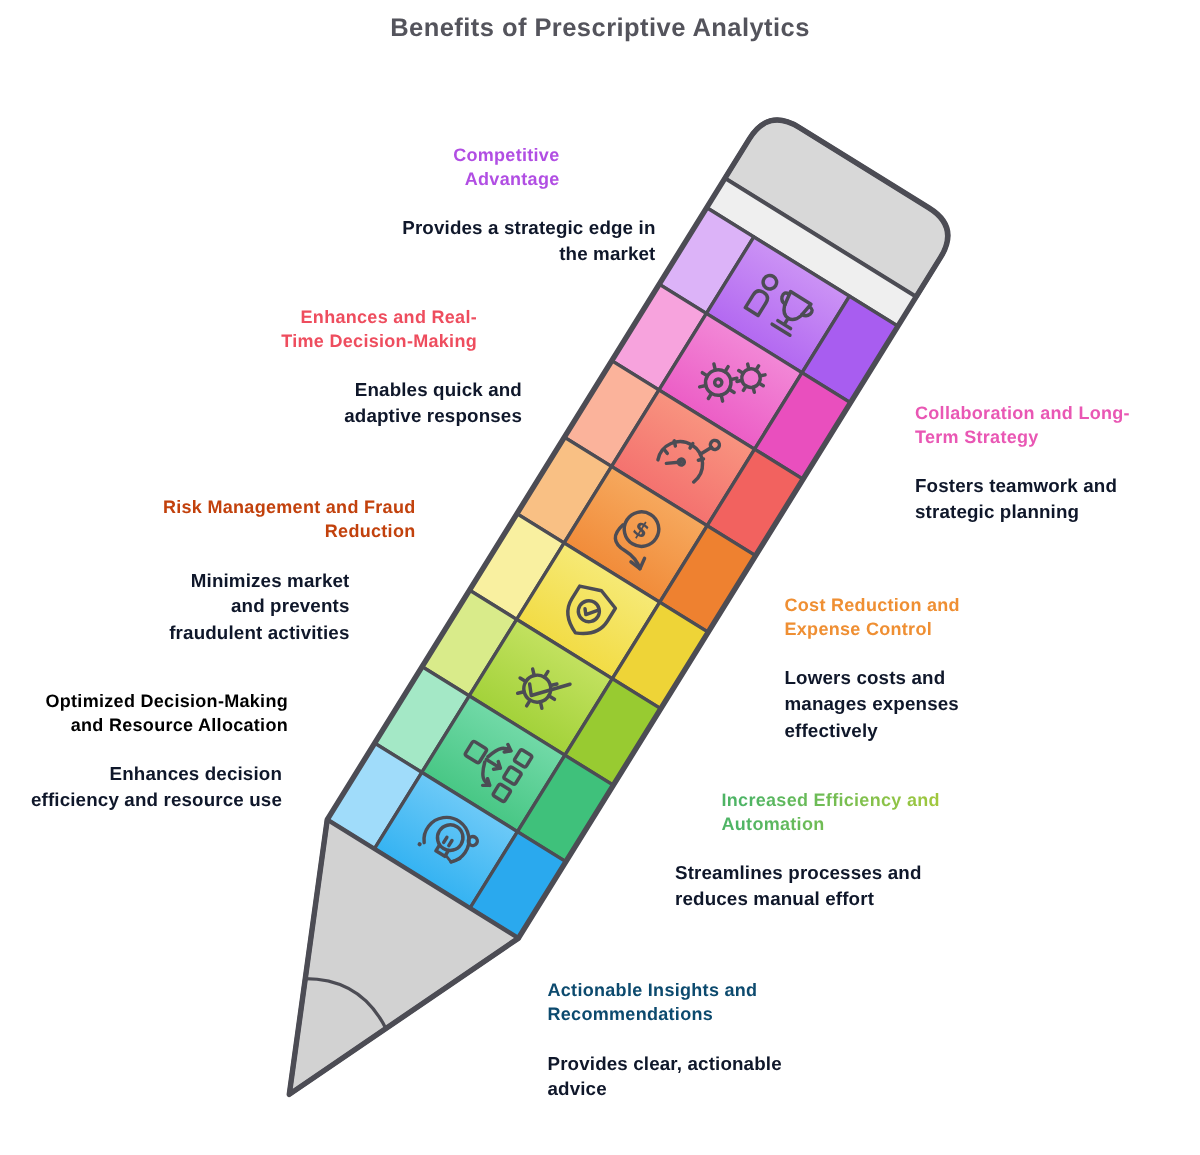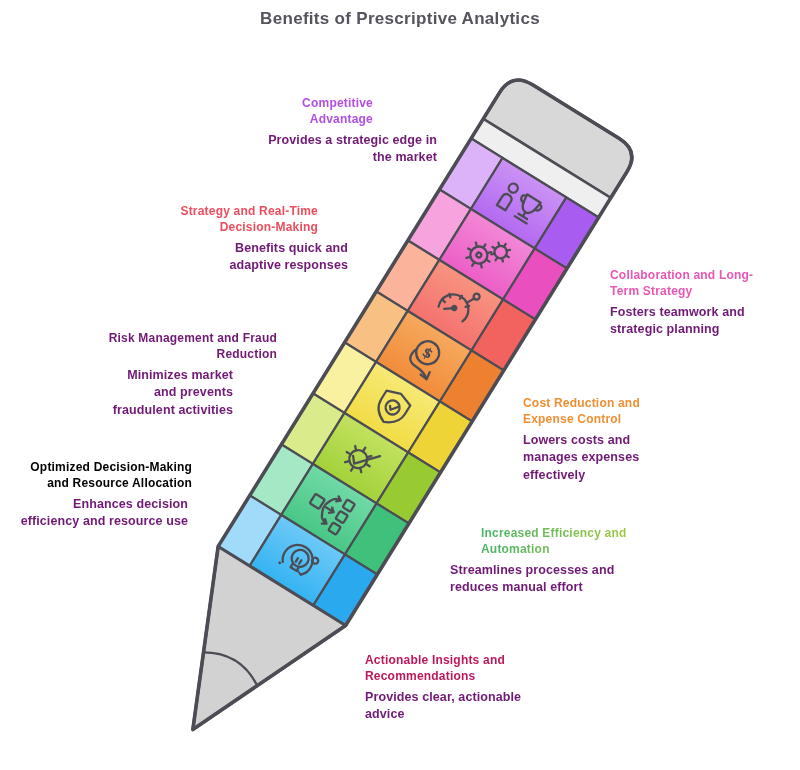--- a/index.html
+++ b/index.html
@@ -3,21 +3,21 @@
 <meta charset="utf-8">
 <style>
   html,body{margin:0;padding:0;width:800px;height:770px;overflow:hidden;background:#ffffff;
     font-family:"Liberation Sans", sans-serif;}
   #stage{position:relative;width:800px;height:556px;}
   #page-title{position:absolute;top:9px;left:0;width:100%;text-align:center;
     font-size:17px;font-weight:700;color:#54545c;letter-spacing:.3px;}
   #pencil-svg{position:absolute;top:0;left:0;}
   .lbl{position:absolute;}
   .lbl .t{font-size:12px;font-weight:800;line-height:1.32;letter-spacing:.2px;display:inline-block;}
-  .lbl .d{font-size:12.5px;font-weight:600;line-height:1.4;color:#701a75;margin-top:4px;letter-spacing:.1px;}
+  .lbl .d{font-size:12.5px;font-weight:600;line-height:1.4;color:#0f172a;margin-top:16px;letter-spacing:.1px;}
   .left-side{text-align:right;}
   .right-side{text-align:left;}
   
   #blk-competitive{top:96px;right:363px;width:240px;}
   #blk-competitive .t{width:125px;margin-right:64px;}
   #blk-competitive .d{margin-left:auto;width:175px;}
   #blk-agility{top:204px;right:452px;width:240px;}
   #blk-agility .t{width:146px;margin-right:30px;}
   #blk-agility .d{margin-left:auto;width:165px;}
   #blk-risk{top:331px;right:567px;width:200px;}
@@ -34,22 +34,22 @@
   #blk-cost .t{width:162px;}
   #blk-cost .d{width:165px;}
   #blk-efficiency{top:526px;left:450px;width:185px;}
   #blk-efficiency .t{width:168px;margin-left:31px;}
   #blk-efficiency .d{width:168px;}
   #blk-actionable{top:653px;left:365px;width:175px;}
   #blk-actionable .t{width:158px;}
   #blk-actionable .d{width:160px;}
   
   .c-purple{color:#b14ee3;} .c-magenta{color:#e957b4;} .c-red{color:#ee4d5e;}
-  .c-orange{color:#ef8f33;} .c-yellow{color:#701a75;} .c-green{color:#000000;}
-  .c-cyan{color:#be185d;}
+  .c-orange{color:#ef8f33;} .c-yellow{color:#c2410c;} .c-green{color:#000000;}
+  .c-cyan{color:#0c4a6e;}
   .t-grad{color:#7cbf4a;background:linear-gradient(100deg,#4eb465 10%,#a8c93a 90%);
     -webkit-background-clip:text;background-clip:text;-webkit-text-fill-color:transparent;}
 </style>
 </head>
 <body>
 
 <div id="stage">
 
   <div id="page-title">Benefits of Prescriptive Analytics</div>
 
@@ -209,22 +209,22 @@
         </g>
       </g>
     </g>
   </svg>
 
   <div class="lbl left-side" id="blk-competitive">
     <span class="t c-purple">Competitive Advantage</span>
     <div class="d">Provides a strategic edge in the market</div>
   </div>
   <div class="lbl left-side" id="blk-agility">
-    <span class="t c-red">Strategy and Real-Time Decision-Making</span>
-    <div class="d">Benefits quick and adaptive responses</div>
+    <span class="t c-red">Enhances and Real-Time Decision-Making</span>
+    <div class="d">Enables quick and adaptive responses</div>
   </div>
   <div class="lbl left-side" id="blk-risk">
     <span class="t c-yellow">Risk Management and Fraud Reduction</span>
     <div class="d">Minimizes market and prevents fraudulent activities</div>
   </div>
   <div class="lbl left-side" id="blk-optimized">
     <span class="t c-green">Optimized Decision-Making and Resource Allocation</span>
     <div class="d">Enhances decision efficiency and resource use</div>
   </div>
 

